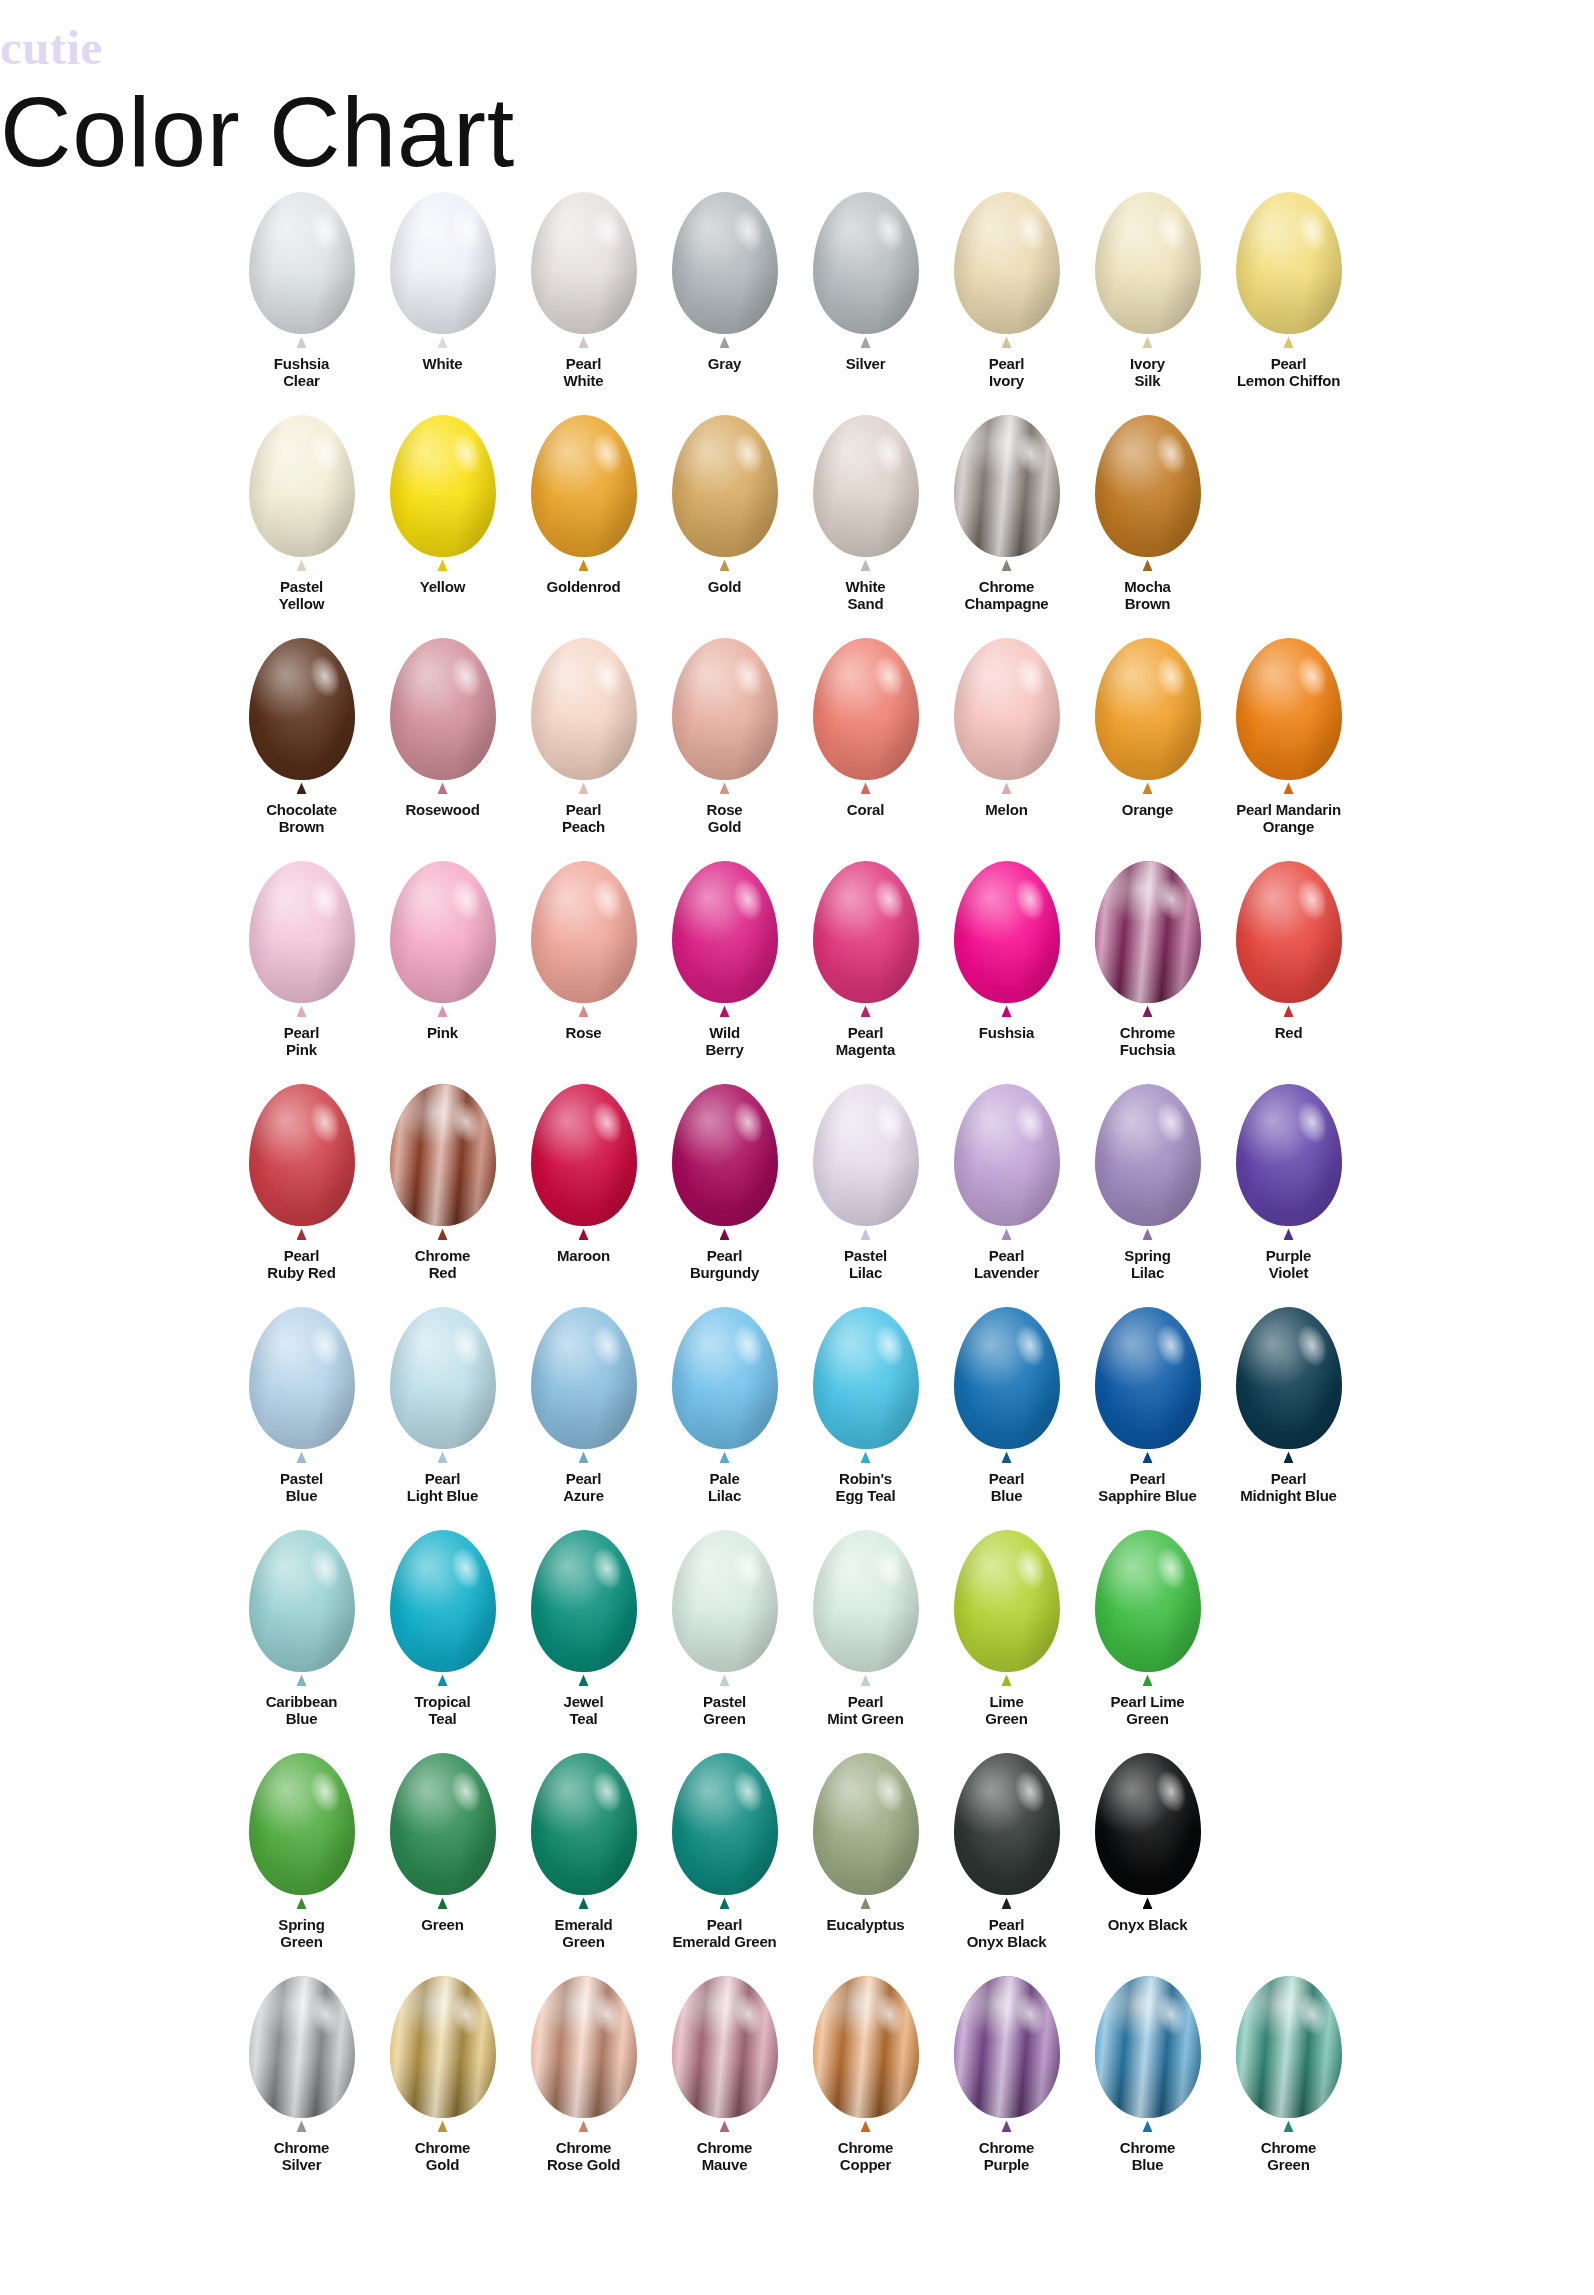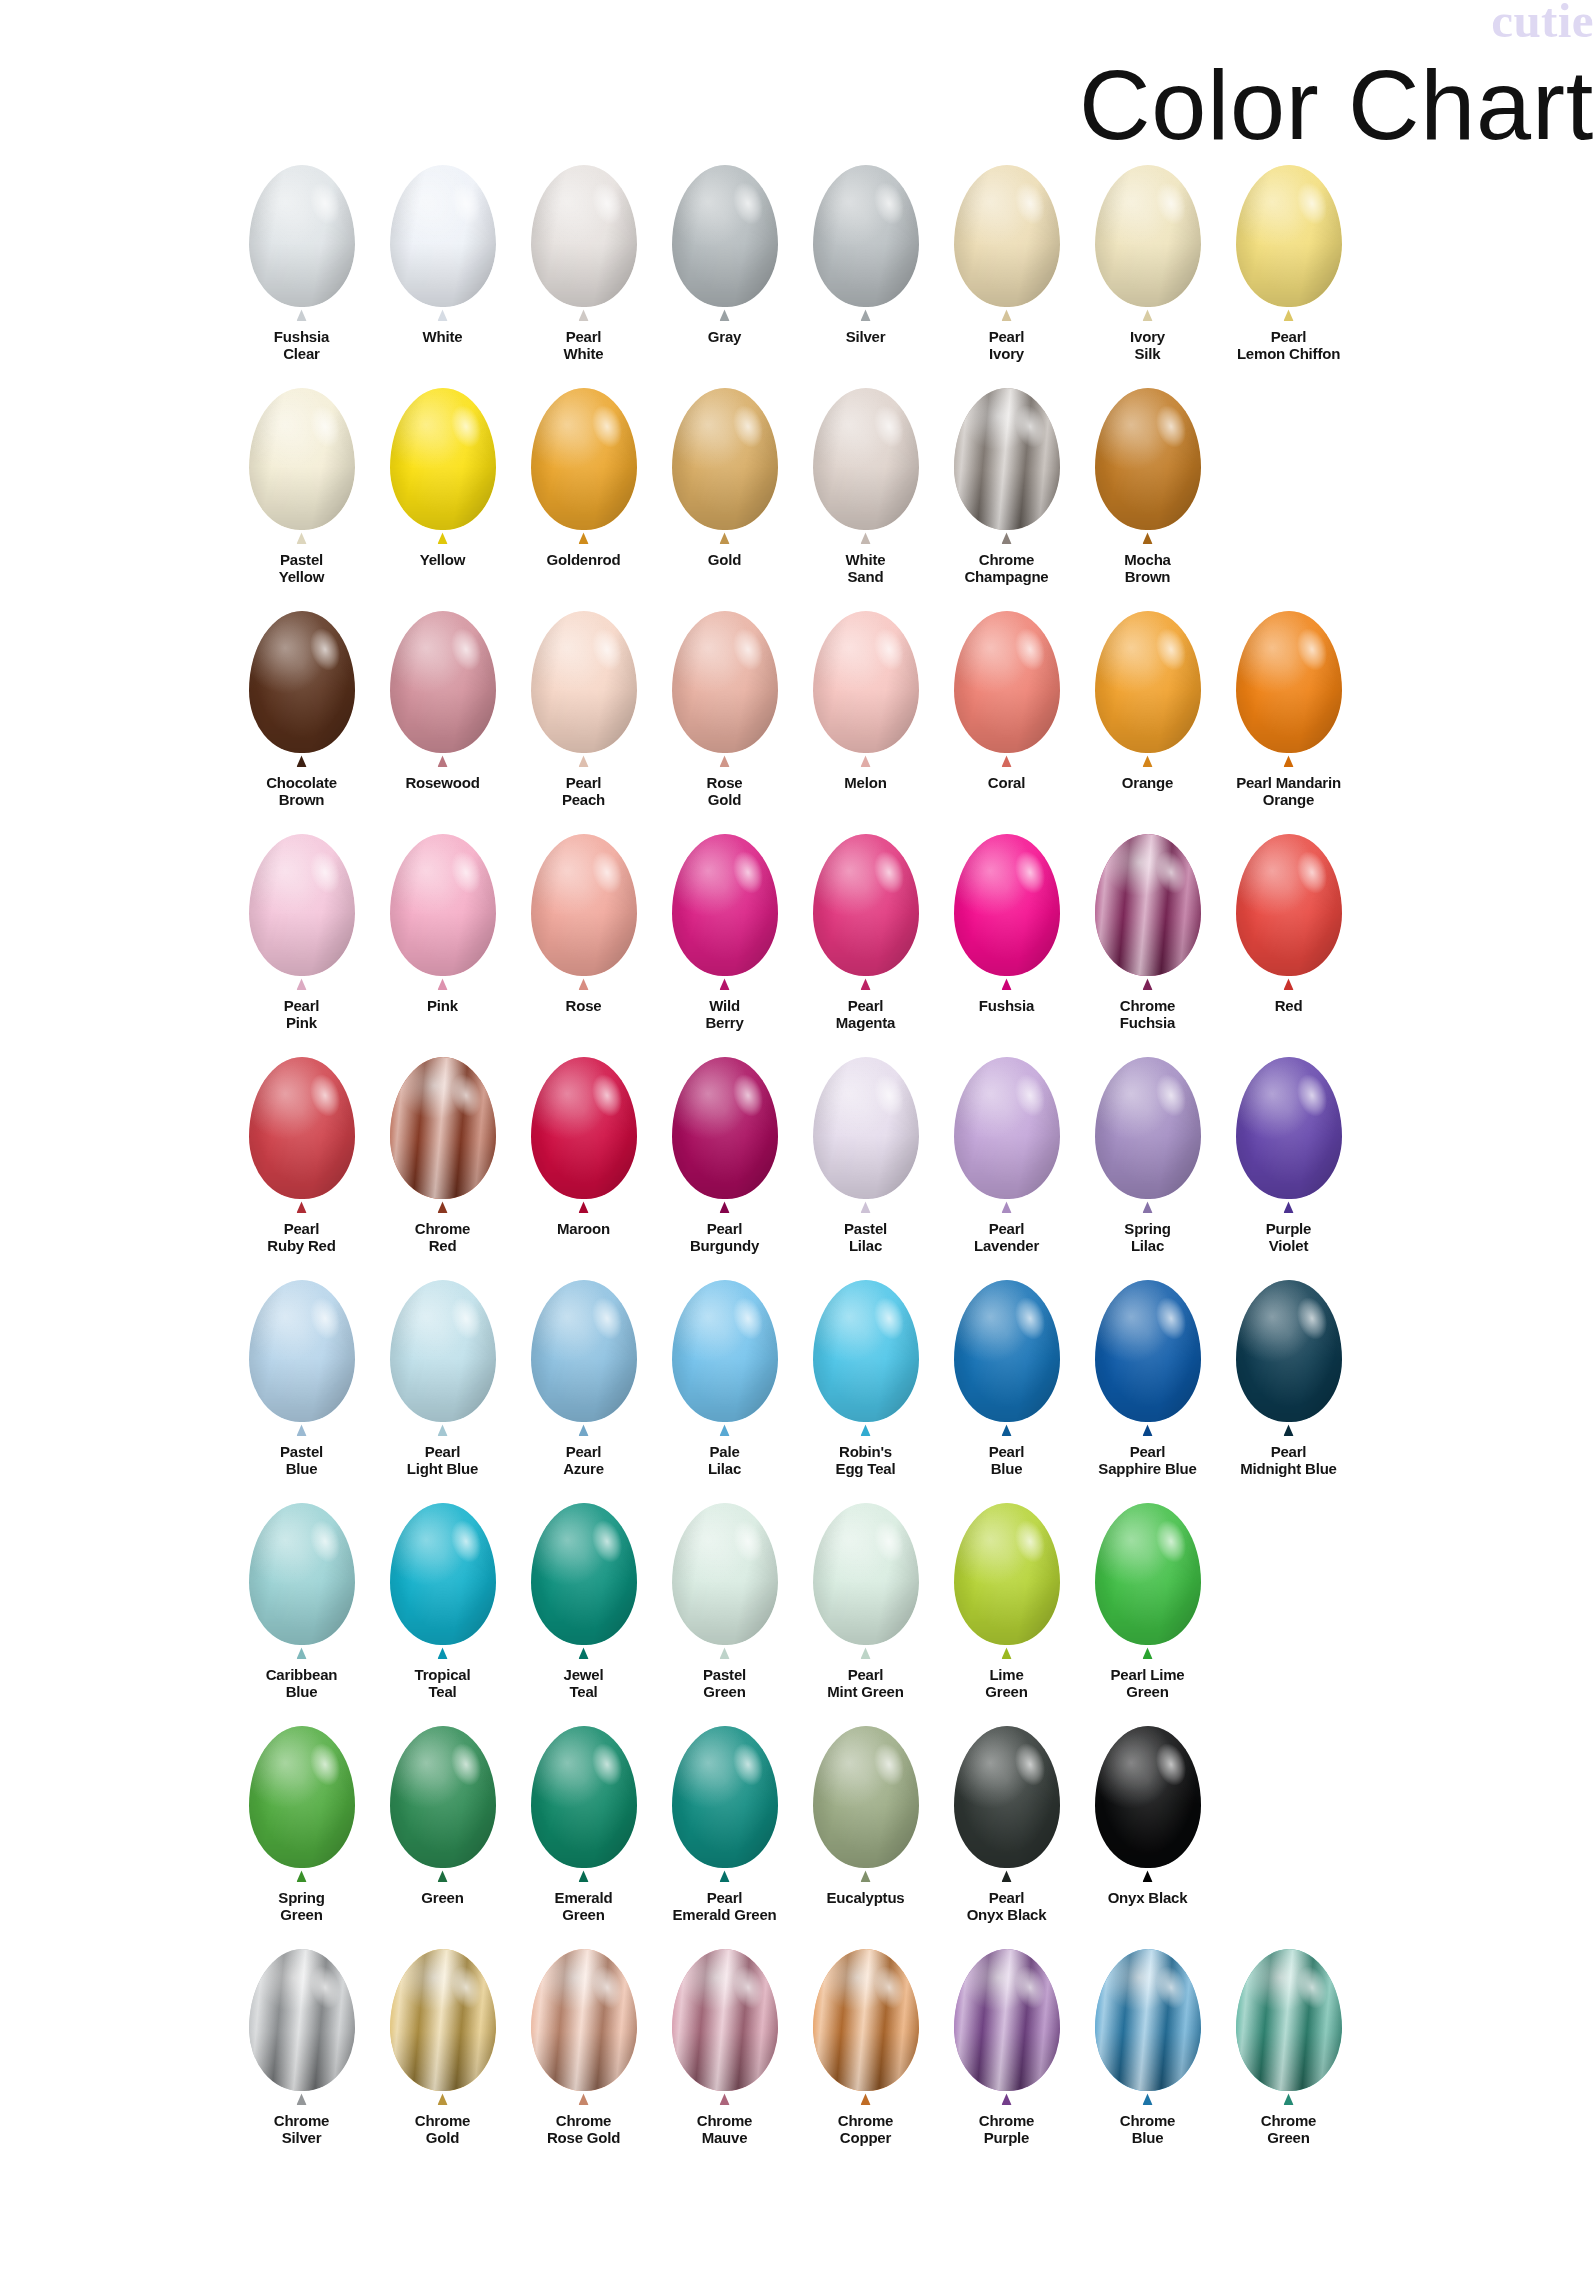--- a/index.html
+++ b/index.html
@@ -10,21 +10,21 @@
     font-family: "Liberation Sans", sans-serif;
   }
   #page {
     position: relative;
     width: 1594px; height: 2295px;
     background: #ffffff;
     overflow: hidden;
   }
 
   
-  .header { width: 100%; text-align: right; }
+  .header { width: 100%; padding-top: 27px; text-align: left; }
   .brand {
     font-family: "Liberation Serif", serif;
     font-weight: 700;
     color: #ded8f2;
     line-height: 0.86;
     letter-spacing: 0.4px;
   }
   .brand-line1 { font-size: 49px; }
   .brand-line2 { font-size: 49px; margin-left: 46px; }
   .chart-title {
@@ -329,35 +329,35 @@
             <div class="balloon" style="background: rgb(232, 176, 161);">
               <div class="sheen"></div>
             </div>
             <div class="knot" style="background: rgb(207, 150, 137);"></div>
           </div>
           <div class="label">Rose
 Gold</div>
         </div>
         <div class="cell">
           <div class="balloon-wrap">
+            <div class="balloon" style="background: rgb(239, 129, 115);">
+              <div class="sheen"></div>
+            </div>
+            <div class="knot" style="background: rgb(212, 104, 92);"></div>
+          </div>
+          <div class="label">Coral</div>
+        </div>
+        <div class="cell">
+          <div class="balloon-wrap">
             <div class="balloon" style="background: rgb(247, 197, 192);">
               <div class="sheen"></div>
             </div>
             <div class="knot" style="background: rgb(224, 172, 167);"></div>
           </div>
           <div class="label">Melon</div>
-        </div>
-        <div class="cell">
-          <div class="balloon-wrap">
-            <div class="balloon" style="background: rgb(239, 129, 115);">
-              <div class="sheen"></div>
-            </div>
-            <div class="knot" style="background: rgb(212, 104, 92);"></div>
-          </div>
-          <div class="label">Coral</div>
         </div>
         <div class="cell">
           <div class="balloon-wrap">
             <div class="balloon" style="background: rgb(241, 160, 42);">
               <div class="sheen"></div>
             </div>
             <div class="knot" style="background: rgb(212, 133, 26);"></div>
           </div>
           <div class="label">Orange</div>
         </div>

